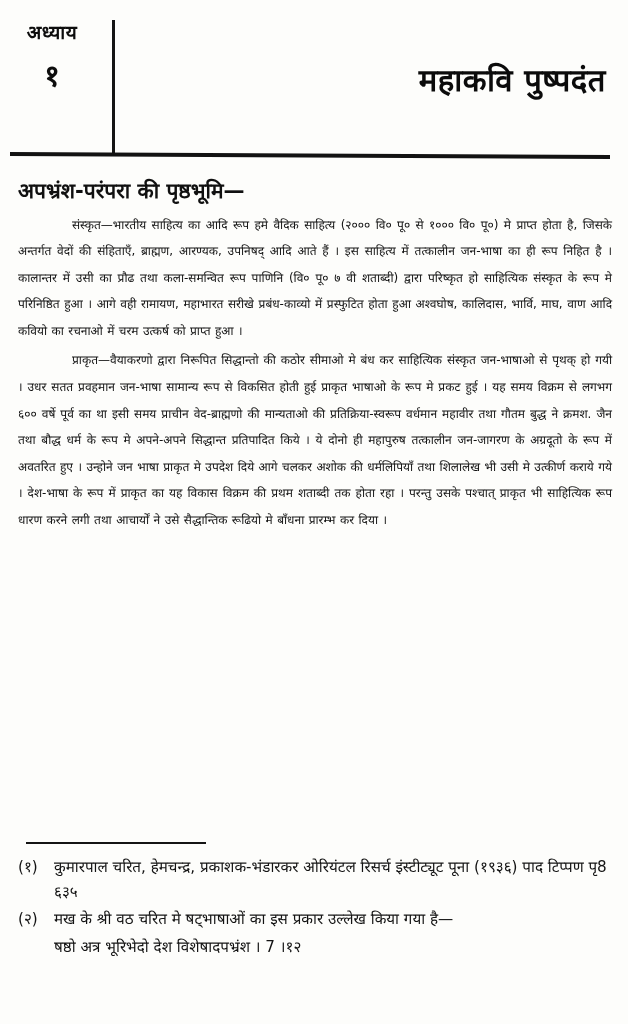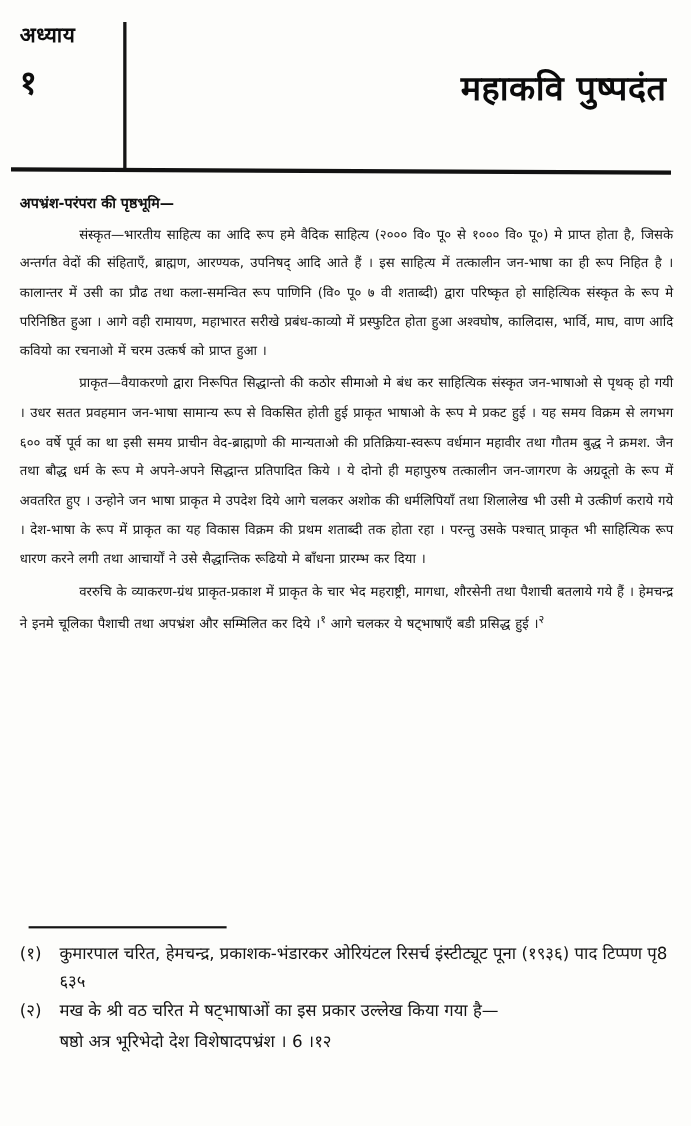--- a/index.html
+++ b/index.html
@@ -28,24 +28,24 @@
 
   
   .header {
     position: relative;
     height: 158px;
     box-sizing: border-box;
   }
 
   .chapter-block {
     position: absolute;
-    left: 18px;
+    left: 8px;
     top: 22px;
     width: 88px;
-    text-align: left;
+    text-align: center;
   }
 
   .chapter-label {
     font-size: 19px;
     font-weight: 700;
     letter-spacing: 0.5px;
     line-height: 1.1;
     color: #0d0d0d;
   }
 
@@ -91,21 +91,21 @@
 
   
   .body-area {
     position: absolute;
     left: 18px;
     top: 176px;
     width: 594px;
   }
 
   .section-heading {
-    font-size: 13px;
+    font-size: 21px;
     font-weight: 700;
     line-height: 1.5;
     margin: 0 0 4px 0;
     color: #101010;
   }
 
   p.para {
     margin: 0 0 3px 0;
     font-size: 12px;
     line-height: 26.6px;
@@ -184,37 +184,36 @@
 
     <div class="header-rule-horizontal"></div>
   </div>
 
   <div class="body-area">
 
     <div class="section-heading">अपभ्रंश-परंपरा की पृष्ठभूमि—</div>
 
     <p class="para">संस्कृत—भारतीय साहित्य का आदि रूप हमे वैदिक साहित्य (२००० वि० पू० से १००० वि० पू०) मे प्राप्त होता है, जिसके अन्तर्गत वेदों की संहिताएँ, ब्राह्मण, आरण्यक, उपनिषद् आदि आते हैं । इस साहित्य में तत्कालीन जन-भाषा का ही रूप निहित है । कालान्तर में उसी का प्रौढ तथा कला-समन्वित रूप पाणिनि (वि० पू० ७ वी शताब्दी) द्वारा परिष्कृत हो साहित्यिक संस्कृत के रूप मे परिनिष्ठित हुआ । आगे वही रामायण, महाभारत सरीखे प्रबंध-काव्यो में प्रस्फुटित होता हुआ अश्वघोष, कालिदास, भार्वि, माघ, वाण आदि कवियो का रचनाओ में चरम उत्कर्ष को प्राप्त हुआ ।</p>
     <p class="para">प्राकृत—वैयाकरणो द्वारा निरूपित सिद्धान्तो की कठोर सीमाओ मे बंध कर साहित्यिक संस्कृत जन-भाषाओ से पृथक् हो गयी । उधर सतत प्रवहमान जन-भाषा सामान्य रूप से विकसित होती हुई प्राकृत भाषाओ के रूप मे प्रकट हुई । यह समय विक्रम से लगभग ६०० वर्षे पूर्व का था इसी समय प्राचीन वेद-ब्राह्मणो की मान्यताओ की प्रतिक्रिया-स्वरूप वर्धमान महावीर तथा गौतम बुद्ध ने क्रमश. जैन तथा बौद्ध धर्म के रूप मे अपने-अपने सिद्धान्त प्रतिपादित किये । ये दोनो ही महापुरुष तत्कालीन जन-जागरण के अग्रदूतो के रूप में अवतरित हुए । उन्होने जन भाषा प्राकृत मे उपदेश दिये आगे चलकर अशोक की धर्मलिपियाँ तथा शिलालेख भी उसी मे उत्कीर्ण कराये गये । देश-भाषा के रूप में प्राकृत का यह विकास विक्रम की प्रथम शताब्दी तक होता रहा । परन्तु उसके पश्चात् प्राकृत भी साहित्यिक रूप धारण करने लगी तथा आचार्यों ने उसे सैद्धान्तिक रूढियो मे बाँधना प्रारम्भ कर दिया ।</p>
-    <p class="para">वररुचि के व्याकरण-ग्रंथ प्राकृत-प्रकाश में प्राकृत के चार भेद महराष्ट्री, मागधा, शौरसेनी तथा पैशाची बतलाये गये हैं । हेमचन्द्र ने इनमे चूलिका पैशाची तथा अपभ्रंश और सम्मिलित कर दिये ।<sup>१</sup> आगे चलकर ये षट्भाषाएँ बडी प्रसिद्ध हुई ।<sup>२</sup></p>
 
   </div>
 
   <div class="footnotes">
 
     <div class="footnote-rule"></div>
 
     <div class="footnote">
       <span class="footnote-marker">(१)</span>
       <span class="footnote-text">कुमारपाल चरित, हेमचन्द्र, प्रकाशक-भंडारकर ओरियंटल रिसर्च इंस्टीट्यूट पूना (१९३६) पाद टिप्पण पृ8 ६३५</span>
     </div>
 
     <div class="footnote">
       <span class="footnote-marker">(२)</span>
       <span class="footnote-text">मख के श्री वठ चरित मे षट्भाषाओं का इस प्रकार उल्लेख किया गया है—</span>
     </div>
 
     <div class="verse">
-      <div class="verse-line">षष्ठो अत्र भूरिभेदो देश विशेषादपभ्रंश । 6 ।१२</div>
+      <div class="verse-line">षष्ठो अत्र भूरिभेदो देश विशेषादपभ्रंश । 7 ।१२</div>
     </div>
 
   </div>
 
 </div>
 
 </body></html>

